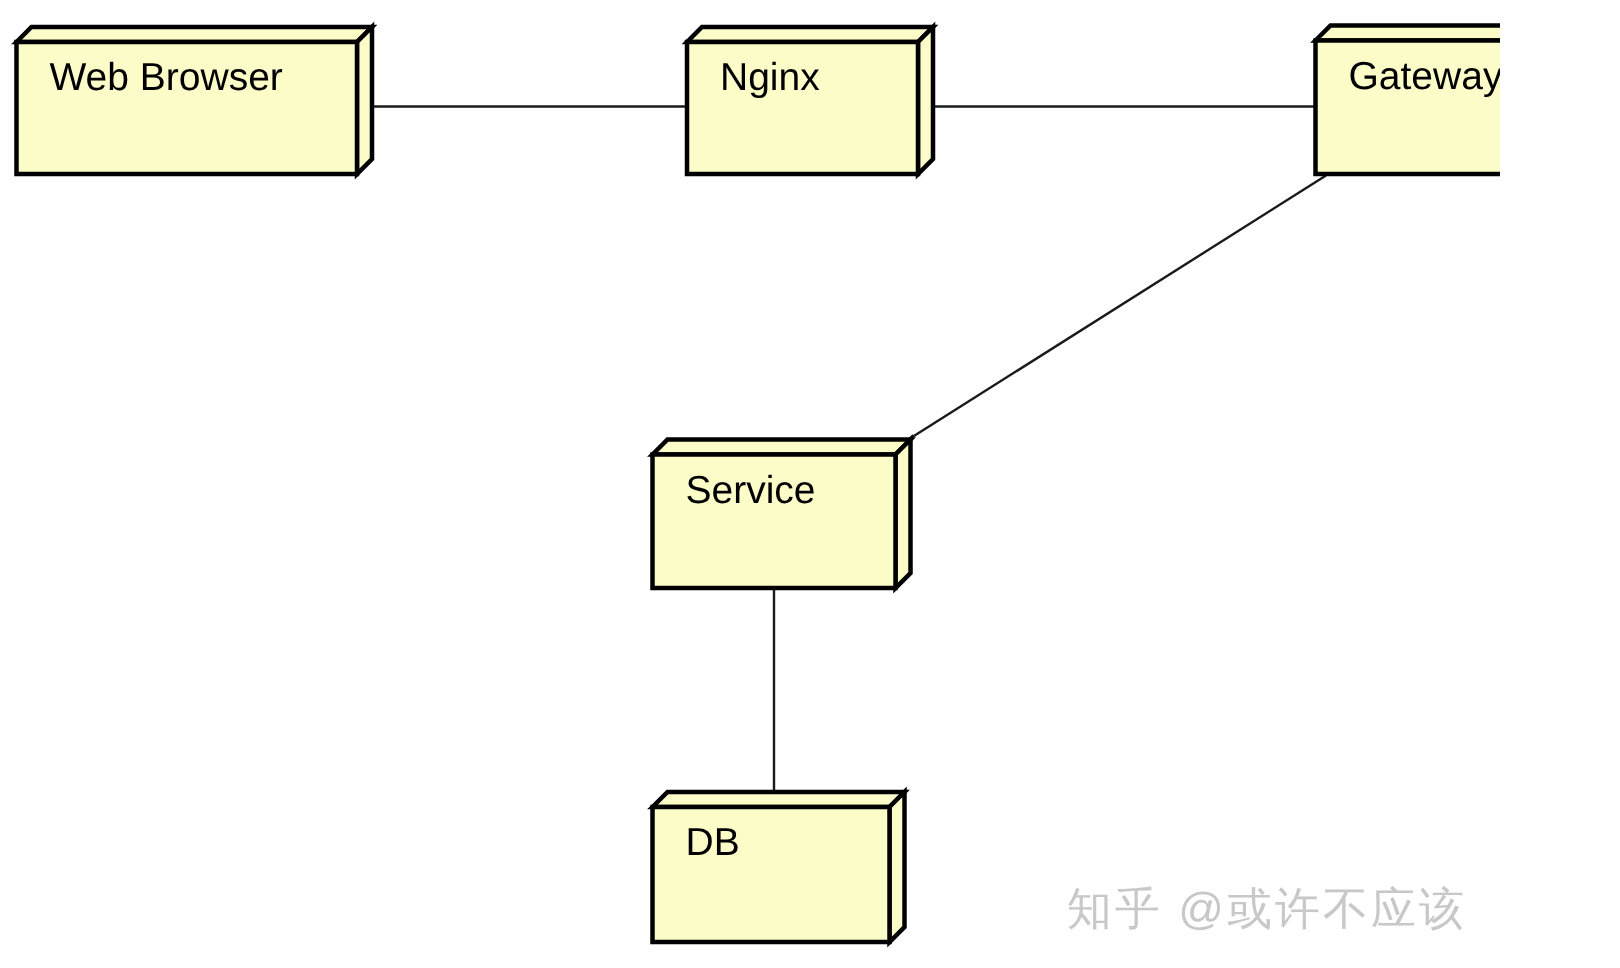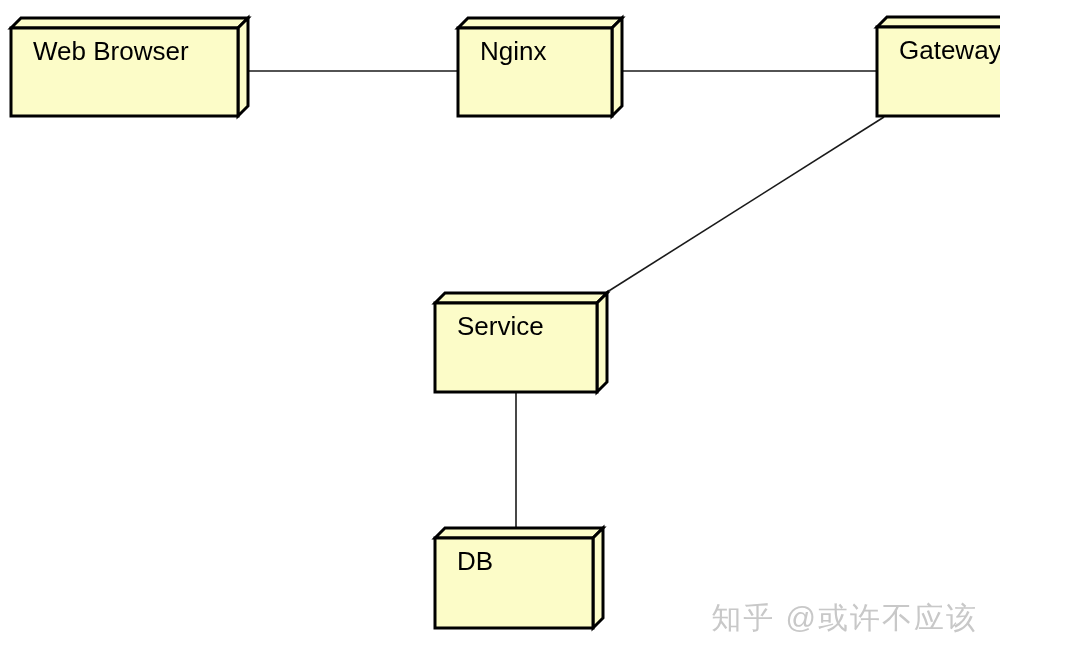--- a/index.html
+++ b/index.html
@@ -28,21 +28,21 @@
     fill: none;
   }
   text.label {
     font-family: "Liberation Sans", sans-serif;
     font-size: 26px;
     fill: #000000;
   }
   .watermark {
     position: absolute;
     right: 22px;
-    bottom: 6px;
+    bottom: 18px;
     font-size: 30px;
     letter-spacing: 2px;
     color: var(--watermark-color, #c8c8c8);
     text-shadow: 1px 1px 0 #ffffff;
     font-family: "Liberation Sans", sans-serif;
     white-space: nowrap;
     user-select: none;
   }
 </style>
 </head>

